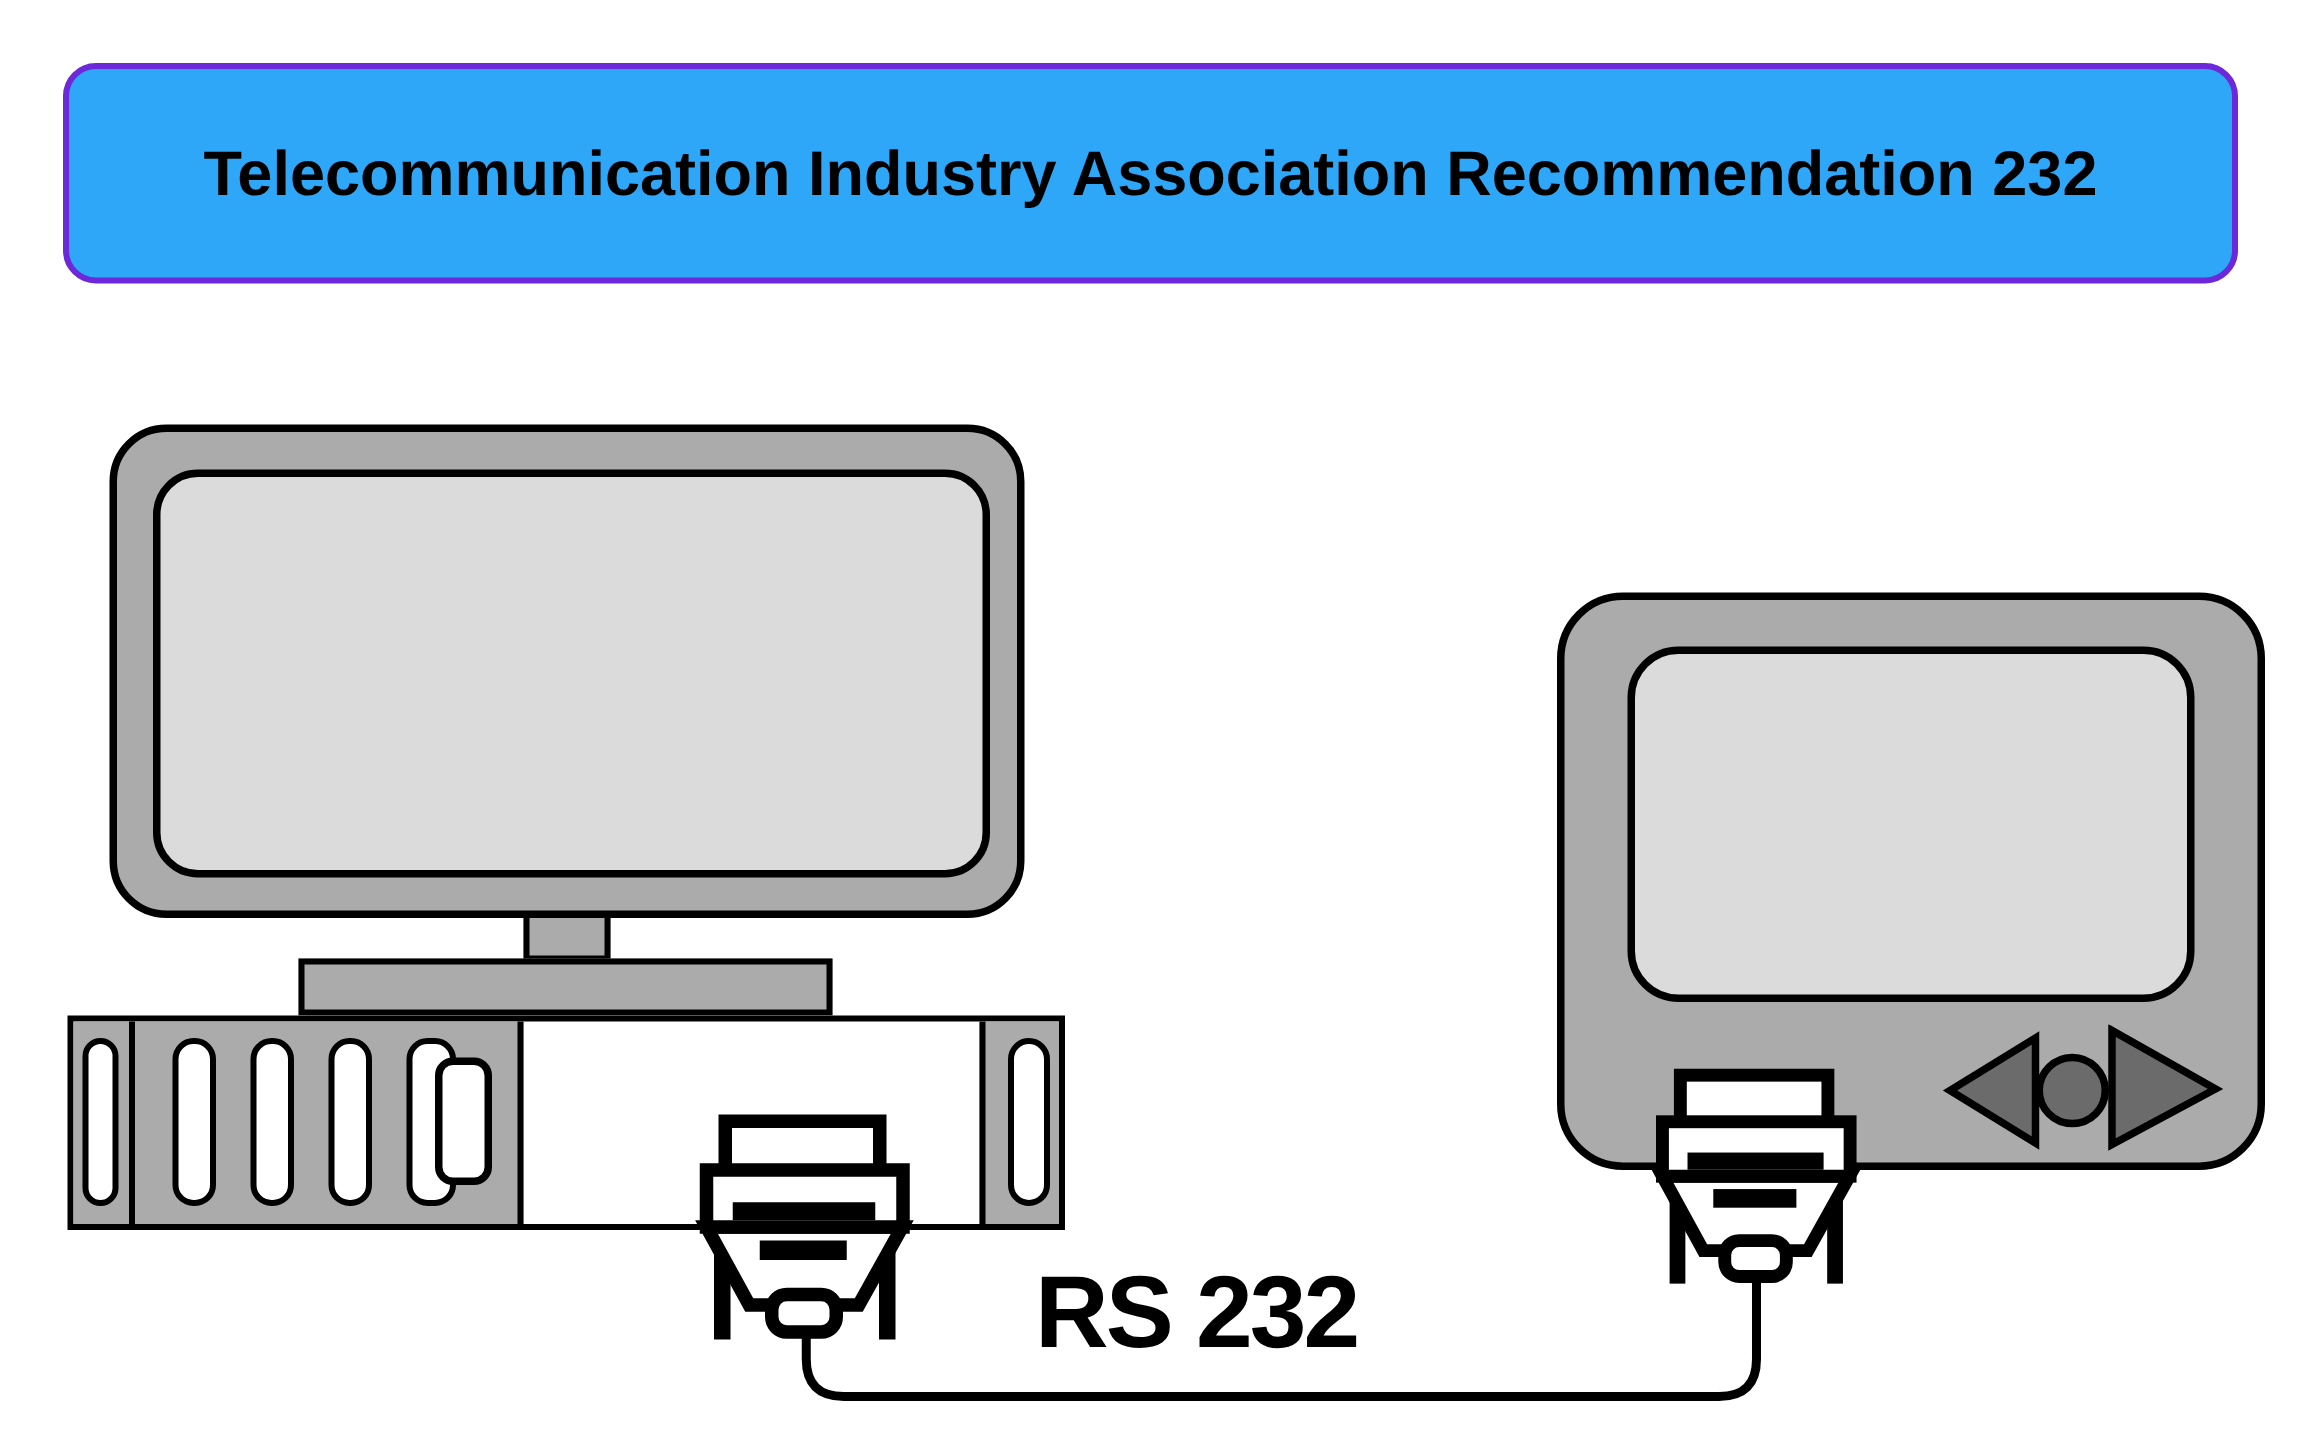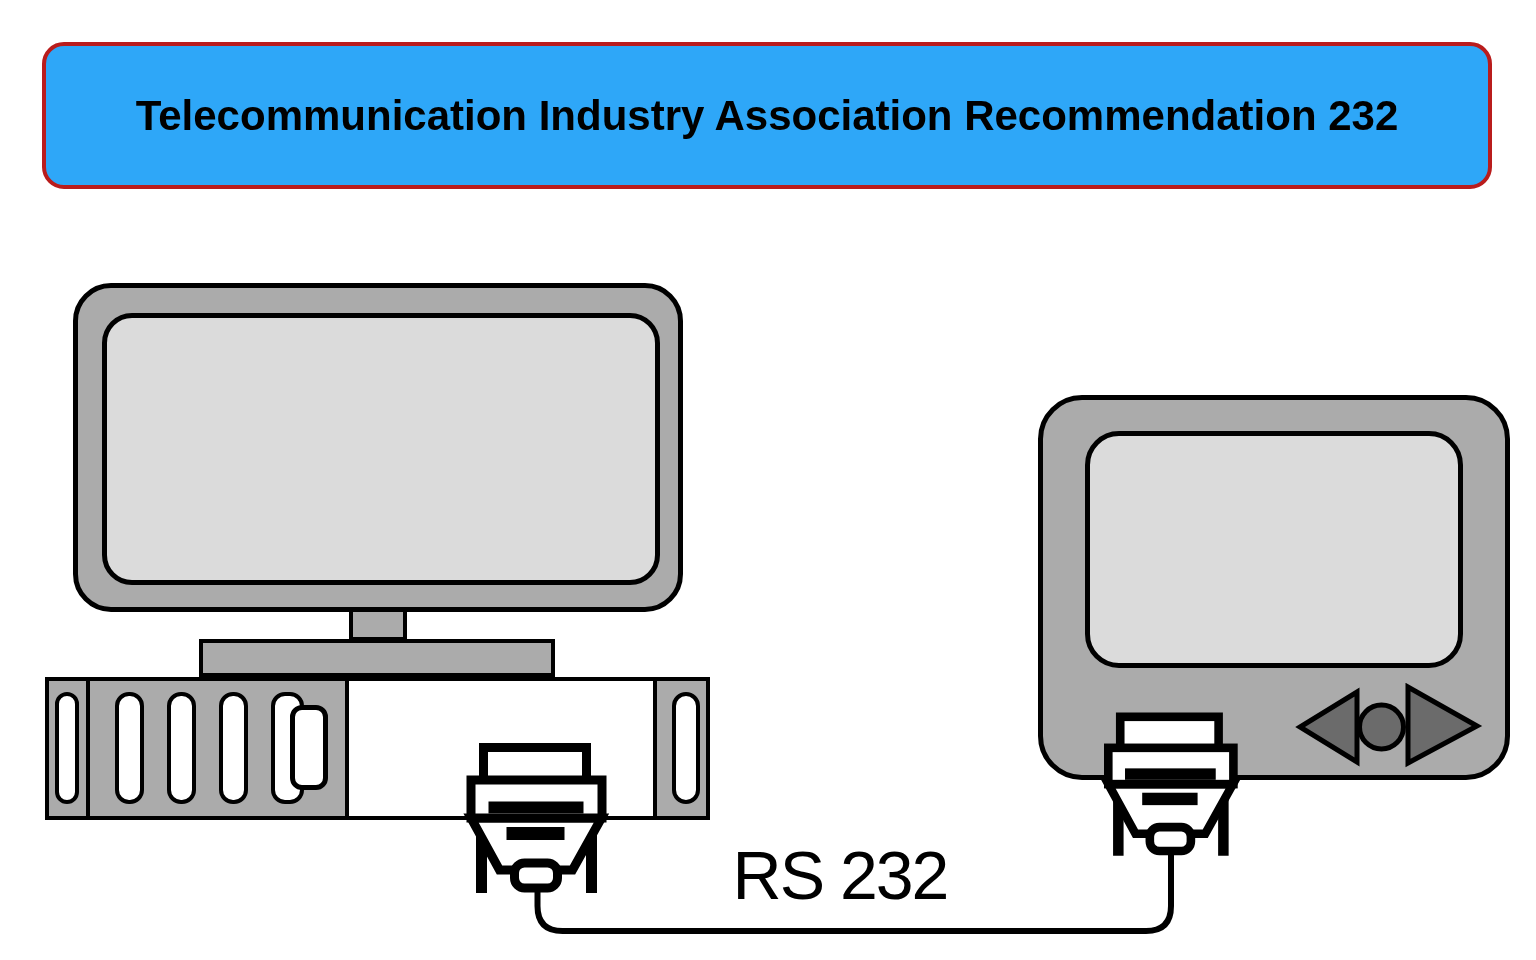--- a/index.html
+++ b/index.html
@@ -9,21 +9,21 @@
     background:#ffffff;
     overflow:hidden;
     font-family:"Liberation Sans", sans-serif;
   }
   .abs{position:absolute;box-sizing:border-box;}
 
   
   .banner{
     left:42px;top:42px;width:1450px;height:147px;
     background:#2EA7F8;
-    border:4px solid #b91c1c;
+    border:4px solid #6d28d9;
     border-radius:22px;
     display:flex;align-items:center;justify-content:center;
   }
   .banner-title{
     font-size:42px;font-weight:bold;color:#000;
     letter-spacing:0px;white-space:nowrap;
   }
 
   
   .neck{
@@ -94,22 +94,22 @@
 
   
   .overlay{
     left:0;top:0;width:1536px;height:960px;
     z-index:10;pointer-events:none;
   }
 
   
   .cable-label{
     left:690px;top:840px;width:300px;height:70px;
-    text-align:center;line-height:70px;
-    font-size:68px;font-weight:normal;color:#000;
+    line-height:70px;
+    font-size:68px;font-weight:bold;color:#000;
     letter-spacing:-2px;white-space:nowrap;
     z-index:11;
   }
 </style>
 </head>
 <body>
 
 <div class="canvas">
 
   <div class="abs banner">

